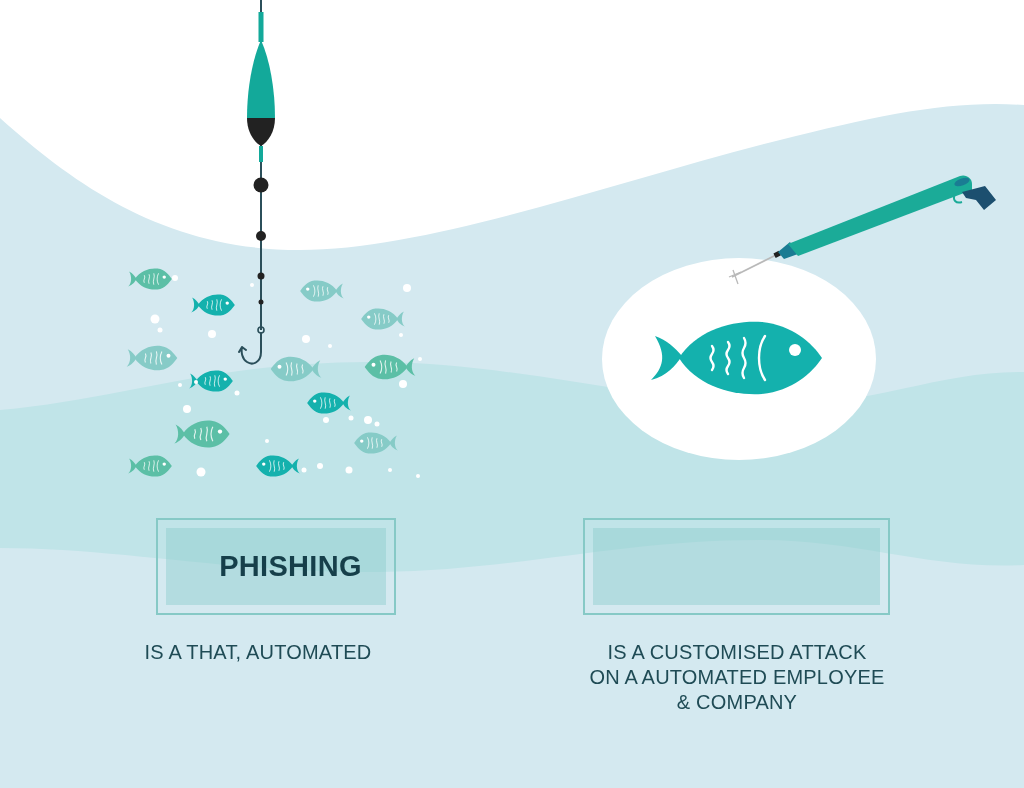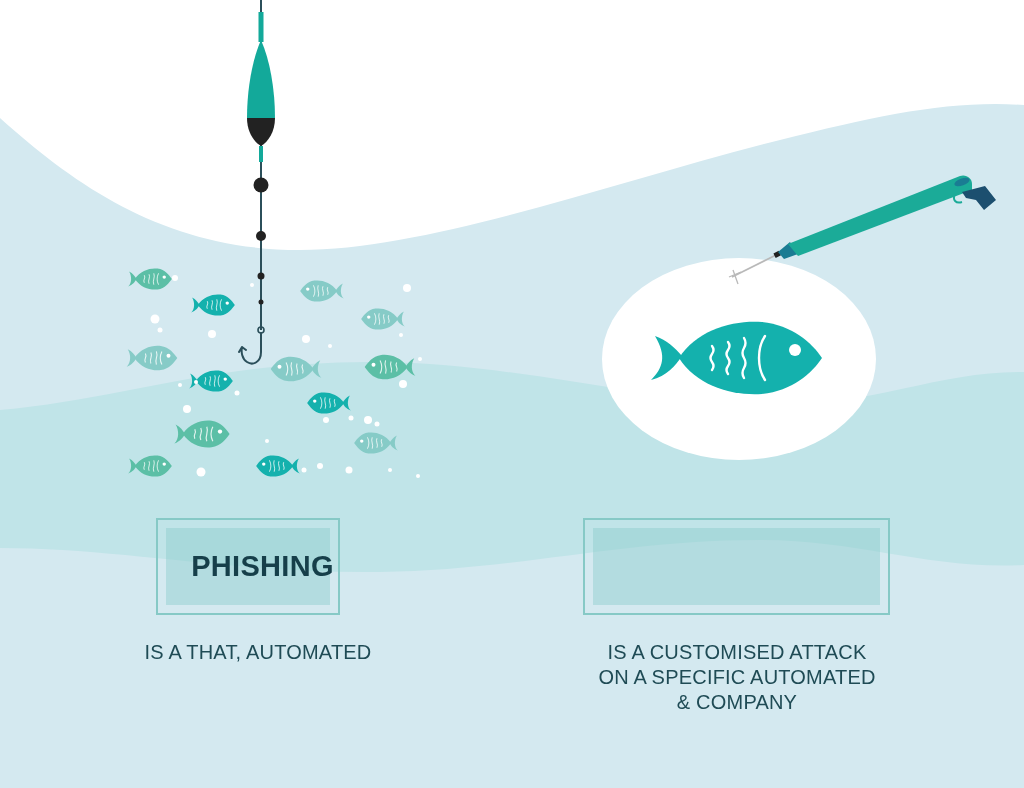--- a/index.html
+++ b/index.html
@@ -19,21 +19,21 @@
     position: absolute; left: 8px; top: 8px; right: 8px; bottom: 8px;
     background: rgba(140, 205, 205, 0.45);
   }
   .title-box .label {
     position: relative;
     color: #163f4a;
     font-weight: bold;
     font-size: 29px;
     letter-spacing: 0.3px;
   }
-  #phishing-box { left: 156px; top: 518px; width: 184px; height: 97px; padding-left: 29px; }
+  #phishing-box { left: 156px; top: 518px; width: 240px; height: 97px; padding-left: 29px; }
   #spear-box { left: 583px; top: 518px; width: 307px; height: 97px; }
   .desc {
     position: absolute;
     text-align: center;
     color: #1f4b55;
     font-size: 20px;
     line-height: 25px;
     letter-spacing: 0.2px;
   }
   .desc span { display: block; }
@@ -203,15 +203,15 @@
 </div>
 <div class="desc" id="phishing-desc">
   <span>IS A THAT, AUTOMATED</span>
 </div>
 
 <div class="title-box" id="spear-box">
   <div class="inner"></div>
 </div>
 <div class="desc" id="spear-desc">
   <span>IS A CUSTOMISED ATTACK</span>
-  <span>ON A SPECIFIC AUTOMATED</span>
+  <span>ON A AUTOMATED EMPLOYEE</span>
   <span>&amp; COMPANY</span>
 </div>
 
 </body></html>

